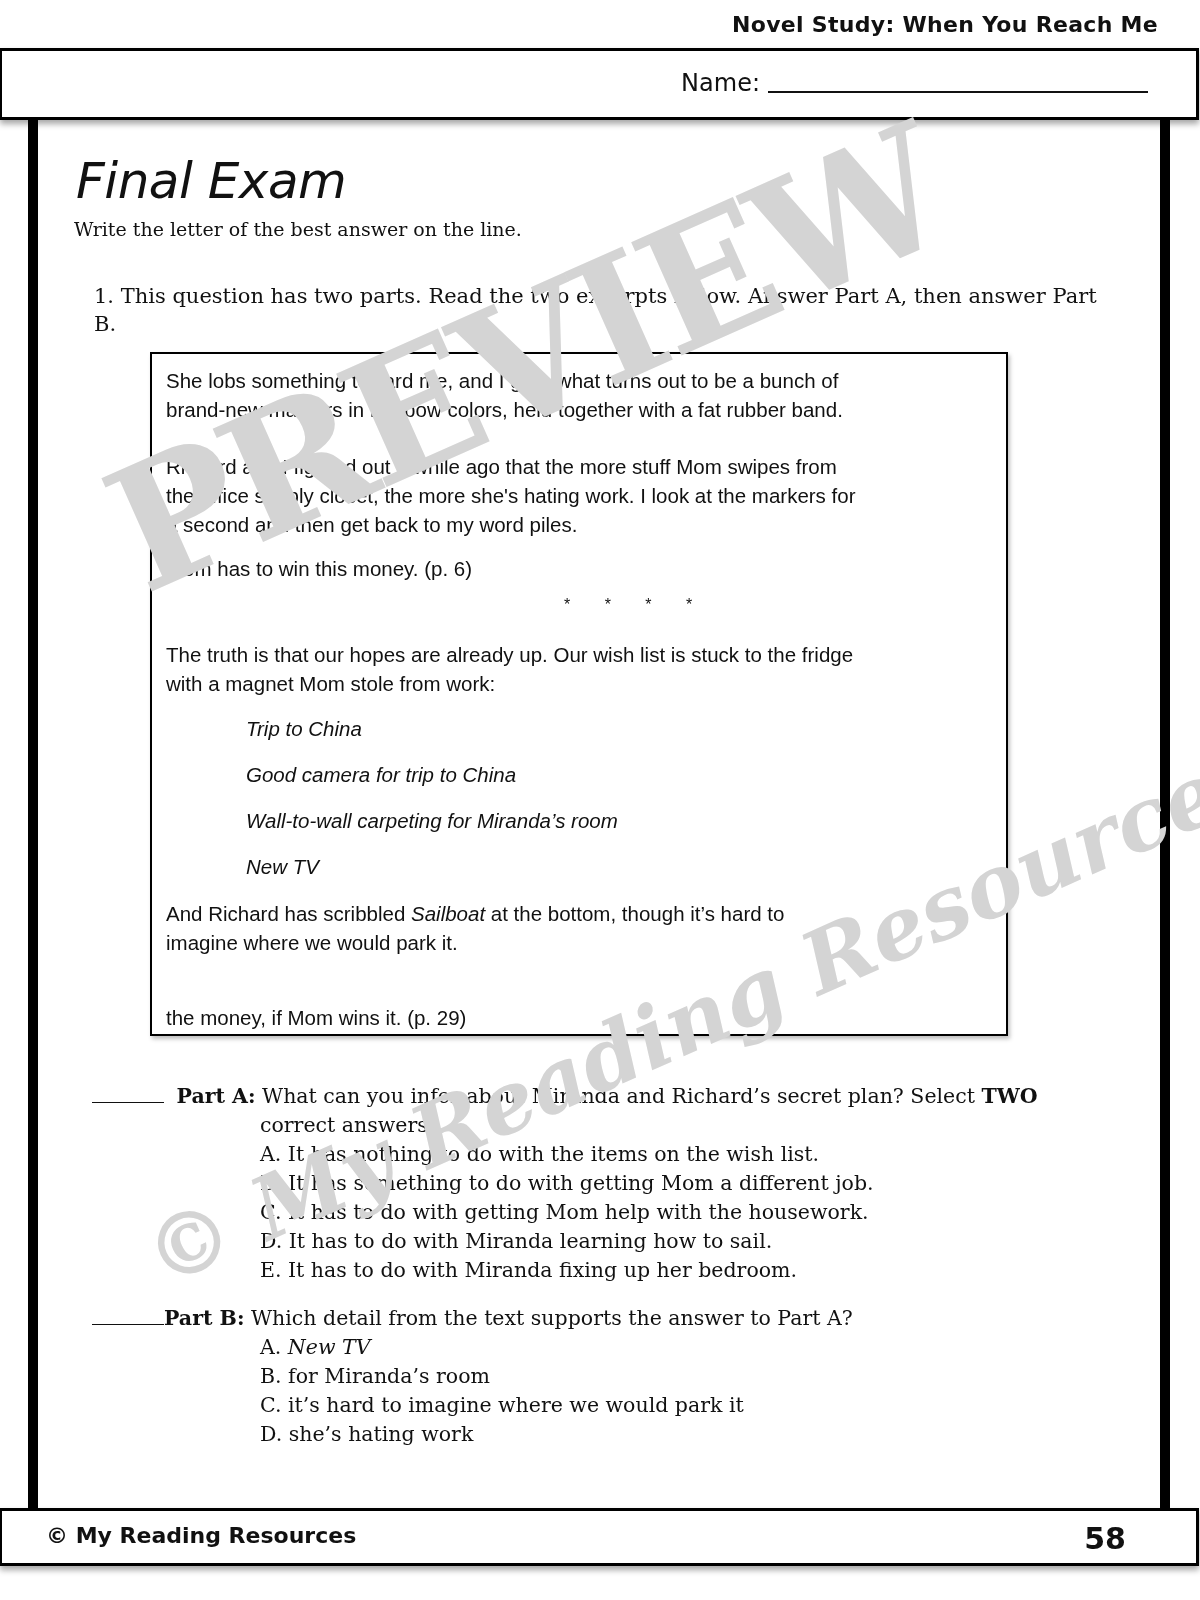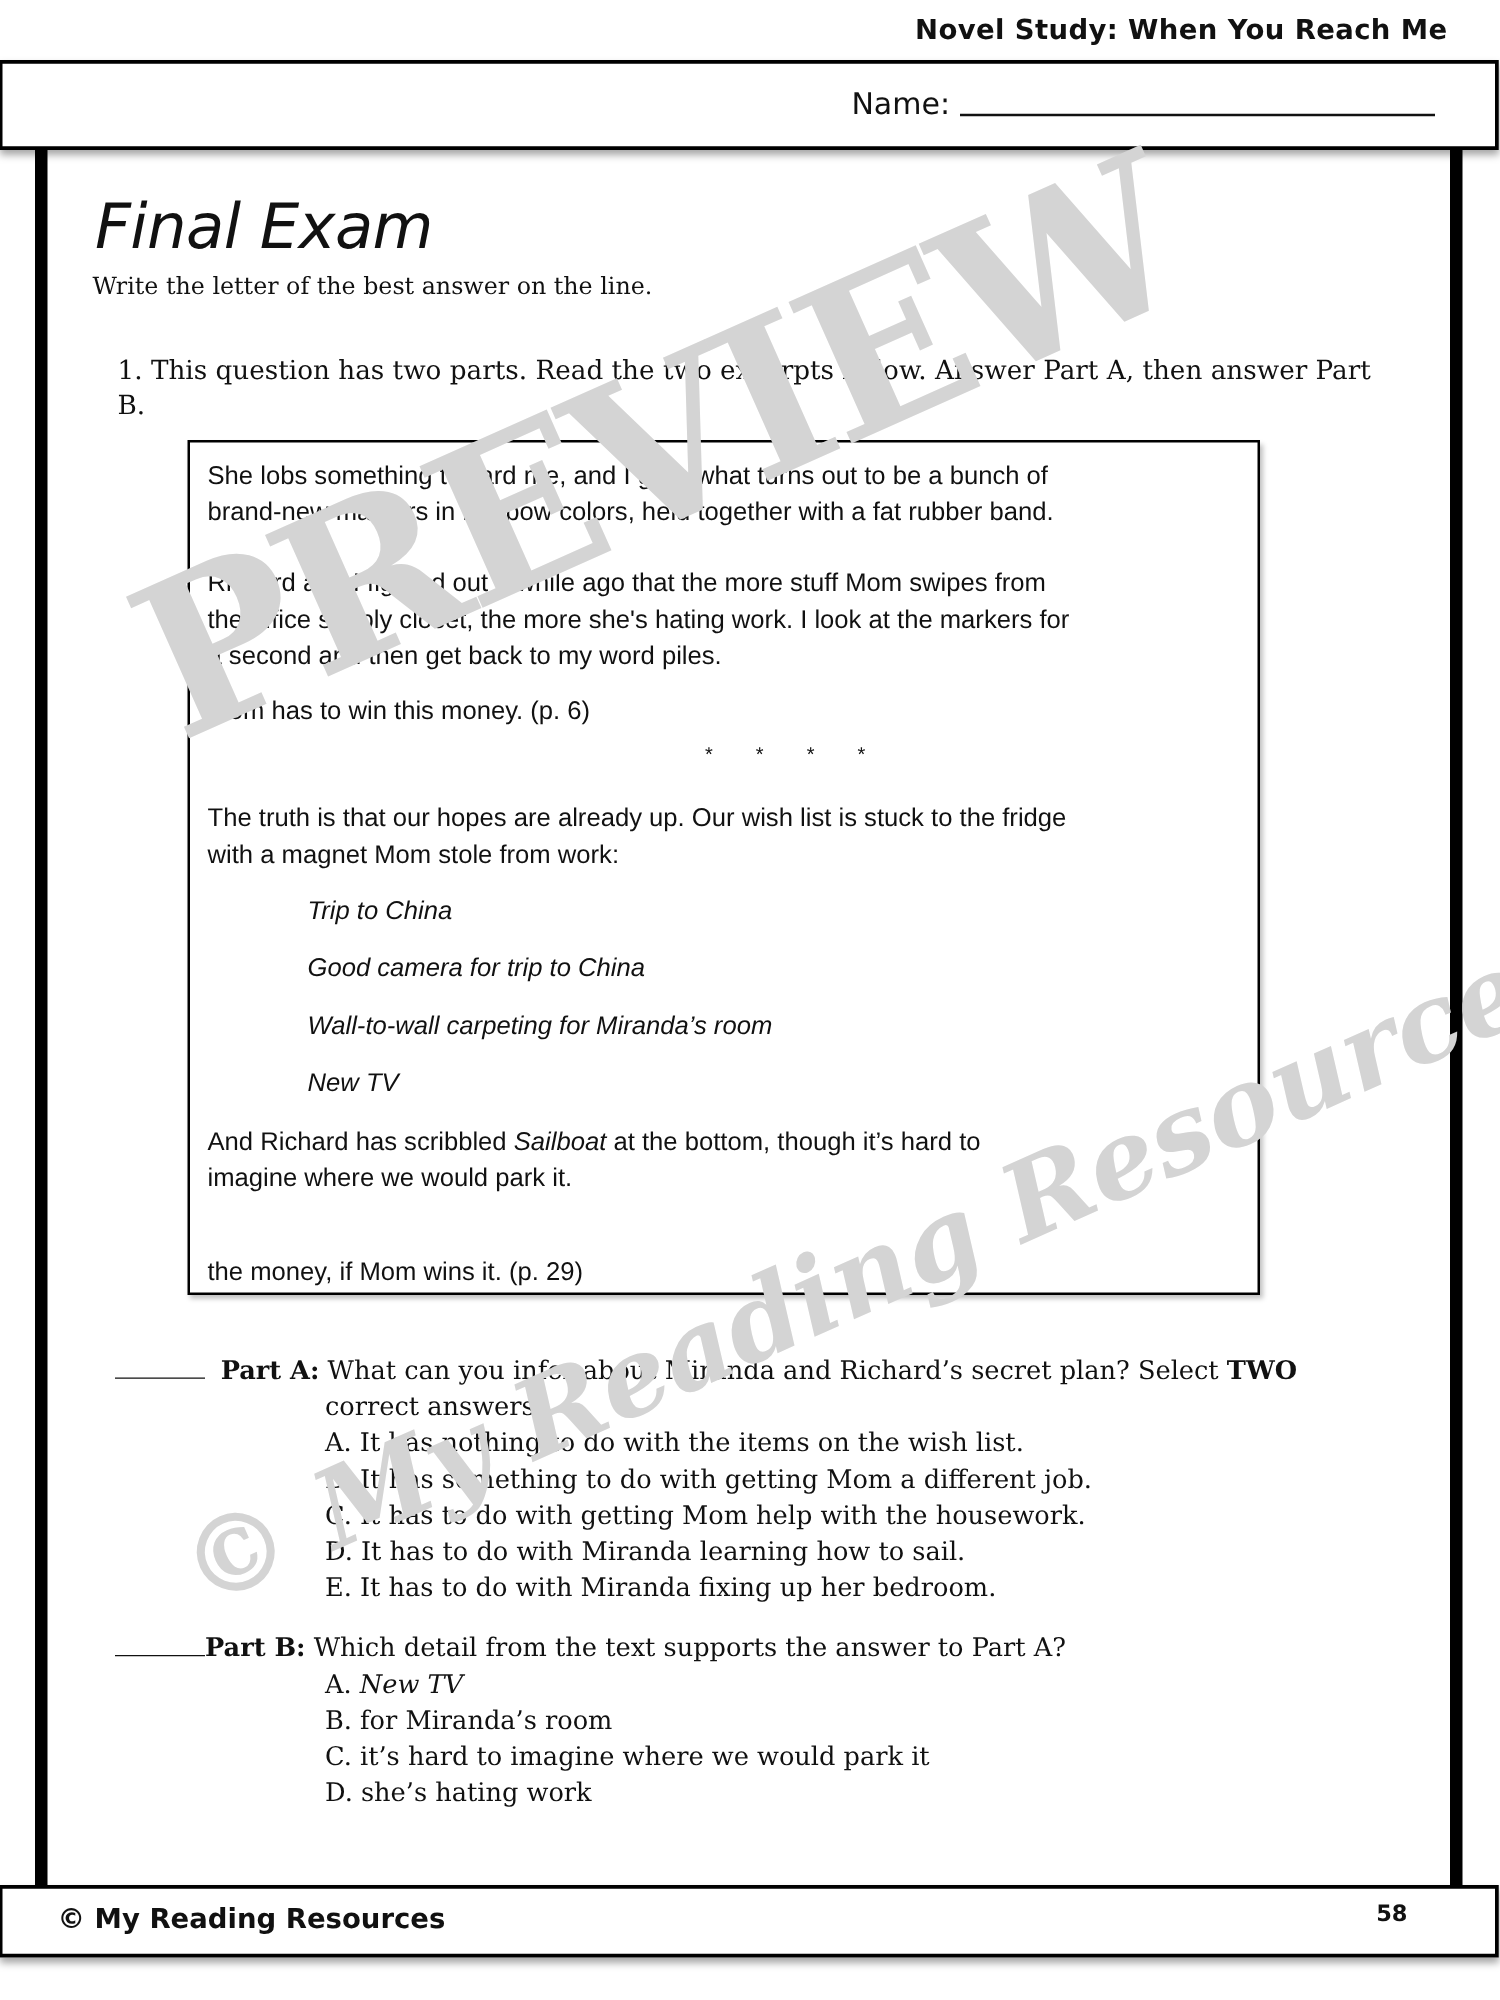--- a/index.html
+++ b/index.html
@@ -35,21 +35,21 @@
       position: absolute; left: 0; top: 1508px; width: 1194px; height: 52px;
       border: 3px solid #000; border-left-width: 2px; background: #fff;
       box-shadow: 0 4px 6px rgba(0,0,0,0.35); z-index: 3;
     }
     .footer-left {
       position: absolute; left: 44px; top: 12px;
       font-family: "DejaVu Sans", sans-serif; font-size: 22px; font-weight: bold; color: #111;
     }
     .footer-right {
       position: absolute; right: 70px; top: 10px;
-      font-family: "DejaVu Sans", sans-serif; font-size: 18px; font-weight: bold; color: #111;
+      font-family: "DejaVu Sans", sans-serif; font-size: 30px; font-weight: bold; color: #111;
     }
     .content { position: absolute; left: 0; top: 0; width: 1200px; height: 1600px; z-index: 2; padding-left: 40px; }
     .exam-title {
       position: absolute; left: 76px; top: 152px;
       font-family: "DejaVu Sans", sans-serif; font-style: italic; font-weight: 300;
       font-size: 50px; letter-spacing: -0.5px; color: #111;
     }
     .instructions {
       position: absolute; left: 74px; top: 218px;
       font-family: "DejaVu Serif", serif; font-size: 19px; color: #111;

